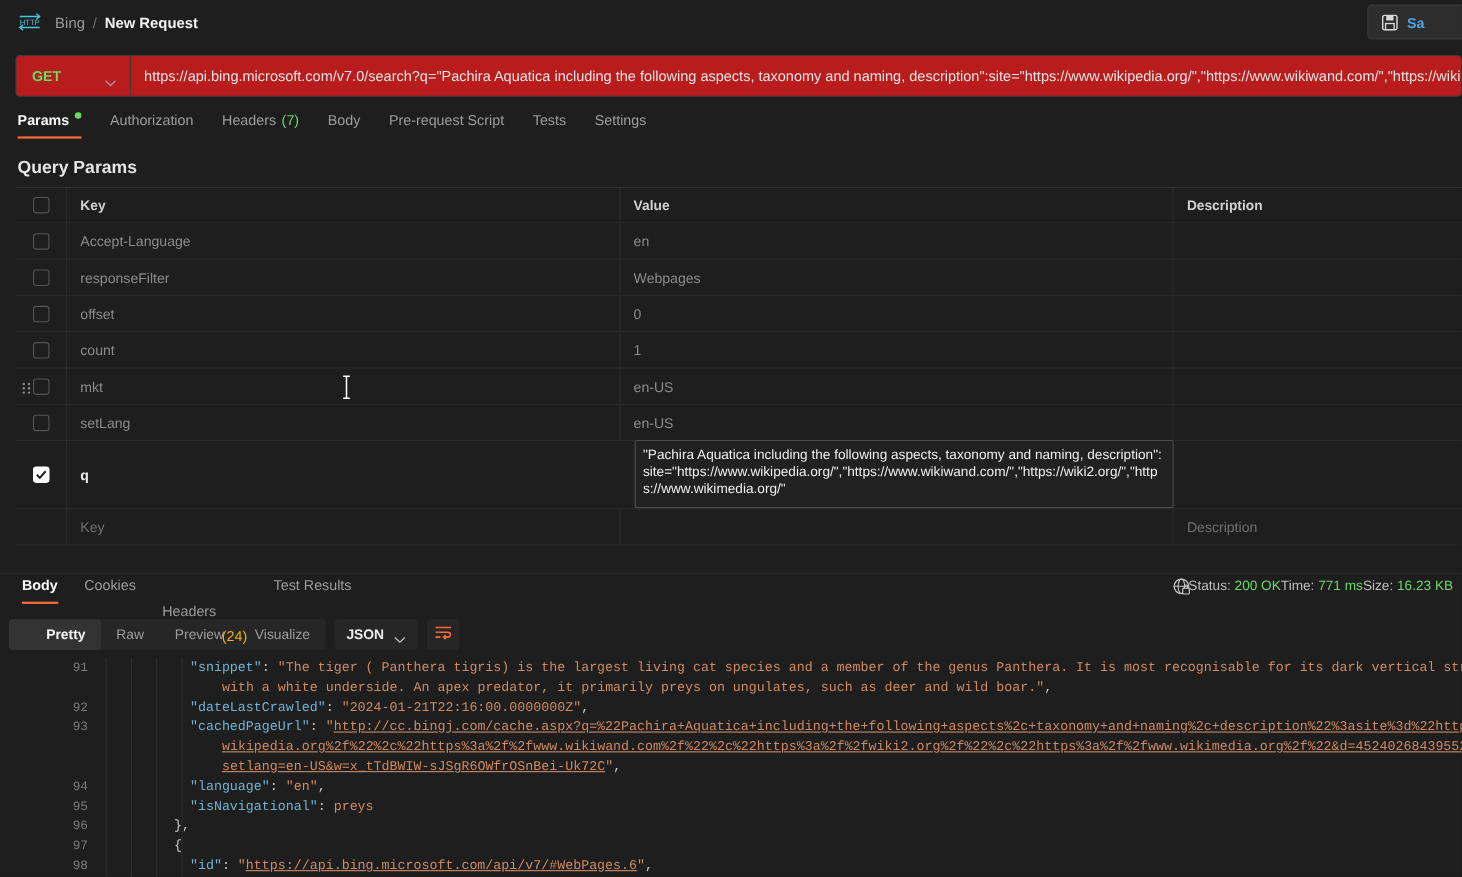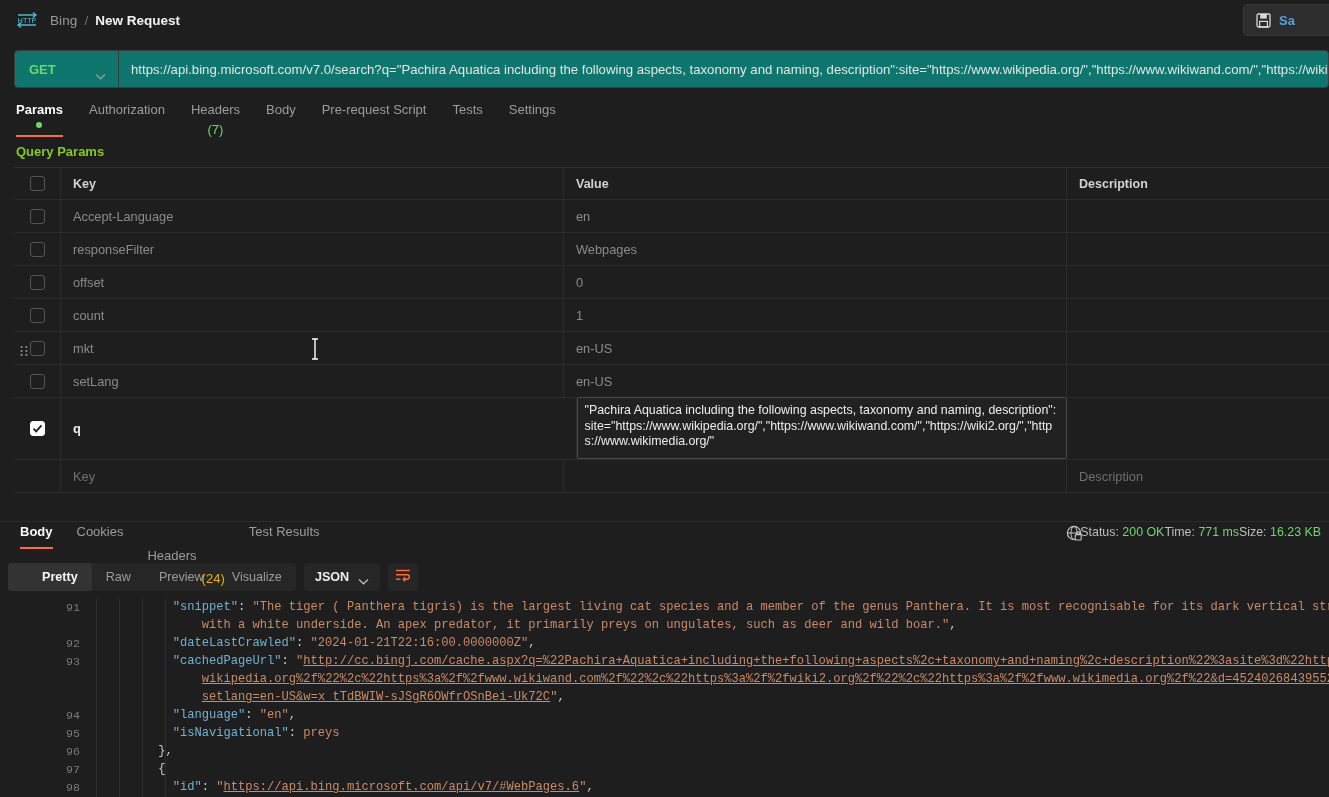--- a/index.html
+++ b/index.html
@@ -38,21 +38,21 @@
   }
   .save-btn .floppy { width: 15px; height: 15px; flex: 0 0 auto; }
 
   
   .urlrow {
     margin: 10px 14px 11px 14px;
     height: 38px;
     display: flex; align-items: stretch;
     border: 1px solid #3c3c3c;
     border-radius: 4px;
-    background: #0f766e;
+    background: #b91c1c;
     overflow: hidden;
     width: calc(100% - 14px);
   }
   .method {
     width: 104px; flex: 0 0 104px;
     display: flex; align-items: center; justify-content: space-between;
     padding: 0 12px 0 14px;
     border-right: 1px solid #3c3c3c;
   }
   .method-label { color: #6bd968; font-size: 13px; font-weight: bold; }
@@ -70,39 +70,38 @@
     margin: 14px 0 0 0;
     height: 28px;
     display: flex; align-items: flex-start;
     padding-left: 14px;
     gap: 0;
   }
   .rtab {
     font-size: 13px; color: #9c9c9c;
     padding: 0 13px 9px 13px;
     position: relative;
-    display: flex; align-items: center; gap: 5px;
+    display: flex; gap: 5px;
     white-space: nowrap;
-    flex-direction: column;
   }
   .rtab:first-child { padding-left: 2px; }
   .rtab.active { color: #fafafa; font-weight: bold; }
   .rtab.active::after {
     content: ""; position: absolute;
     left: 2px; right: 13px; bottom: 0; height: 2px;
     background: #ff6c37;
   }
   .rtab .dot {
     width: 6px; height: 6px; border-radius: 50%;
     background: #6bd968; display: inline-block;
   }
   .rtab .cnt { color: #6bd968; }
 
   .section-title {
-    font-size: 13px; color: #84cc16; font-weight: bold;
+    font-size: 16px; color: #e5e5e5; font-weight: bold;
     padding: 14px 0 8px 16px;
   }
 
   
   .ptable { margin: 0 0 0 14px; width: calc(100% - 14px); border-top: 1px solid #323232; }
   .prow {
     display: flex; align-items: stretch;
     border-bottom: 1px solid #2b2b2b;
     min-height: 33px;
     position: relative;

